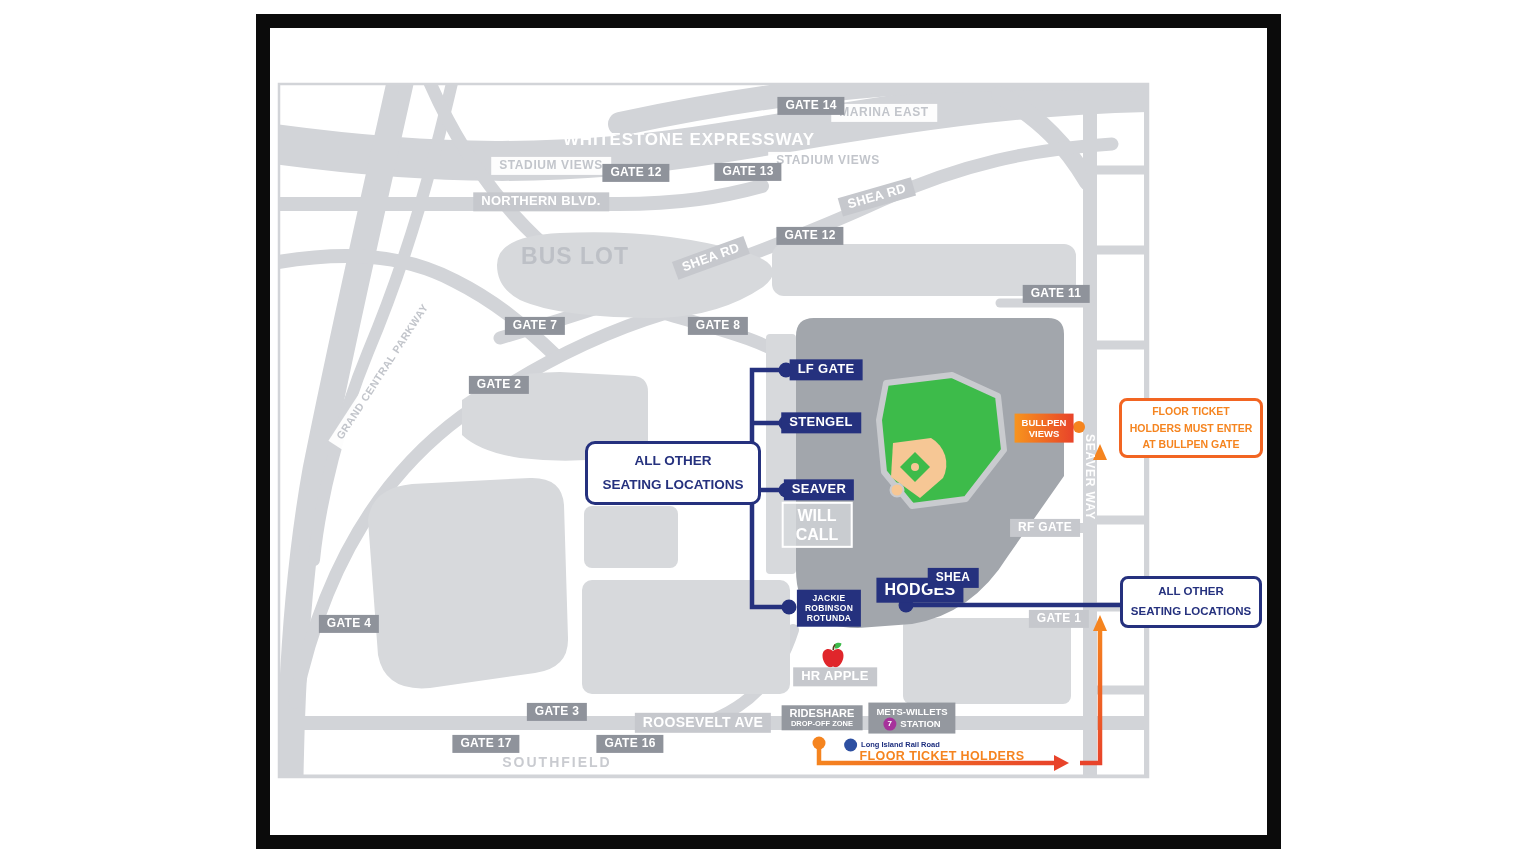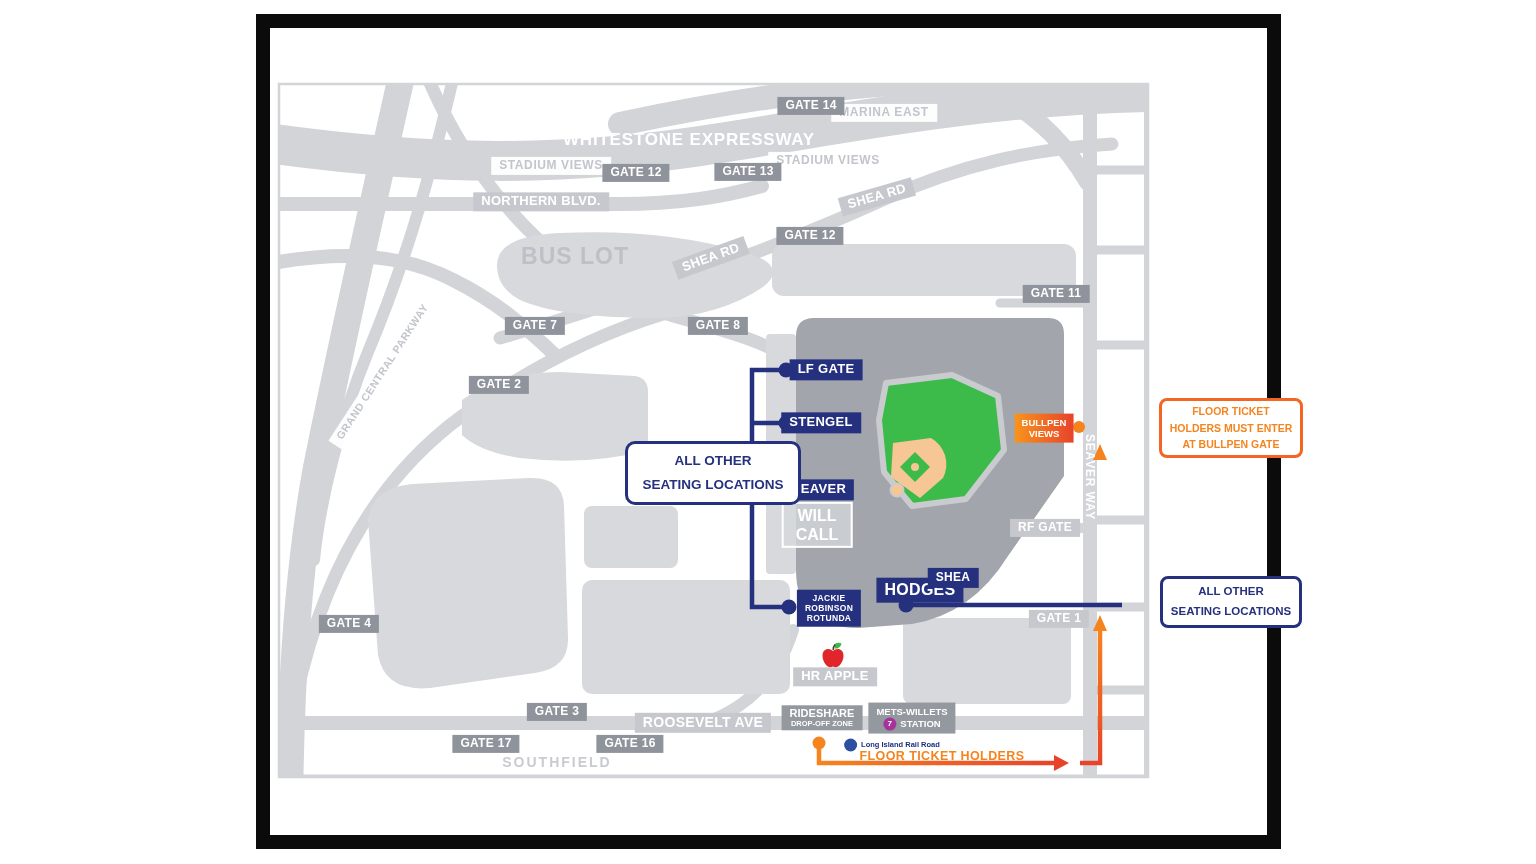--- a/index.html
+++ b/index.html
@@ -21,21 +21,21 @@
   .cdark{background:#8F939B;color:#fff;font-size:12px;padding:2px 8px 3px;letter-spacing:.3px;}
   .clight{background:#C6C8CD;color:#fff;font-size:12px;padding:2px 8px 3px;letter-spacing:.3px;}
   .cmed{background:#94989F;color:#fff;padding:3px 8px;}
   .cwhite{background:rgba(255,255,255,.95);color:#C2C5CB;font-size:12px;padding:2px 8px 3px;letter-spacing:.6px;}
   .cnavy{background:#25317E;color:#fff;font-size:13px;padding:3px 8px 4px;letter-spacing:.3px;}
   .gtext{color:#C2C5CB;letter-spacing:1px;}
   .wtext{color:#fff;letter-spacing:.8px;}
   .obox{
     position:absolute;box-sizing:border-box;background:#fff;border-radius:10px;
     display:flex;flex-direction:column;align-items:center;justify-content:center;
-    font-weight:700;text-align:center;margin-left:40px;
+    font-weight:700;text-align:center;
   }
   .navy-border{border:3px solid #25317E;color:#25317E;}
   .orange-border{border:3px solid #F26522;color:#F5841F;}
   .badge7{
     display:inline-flex;align-items:center;justify-content:center;
     width:13px;height:13px;border-radius:50%;background:#A6329B;color:#fff;
     font-size:8px;font-weight:700;margin-right:4px;vertical-align:middle;
   }
   .mta{
     display:inline-block;width:13px;height:13px;border-radius:50%;

